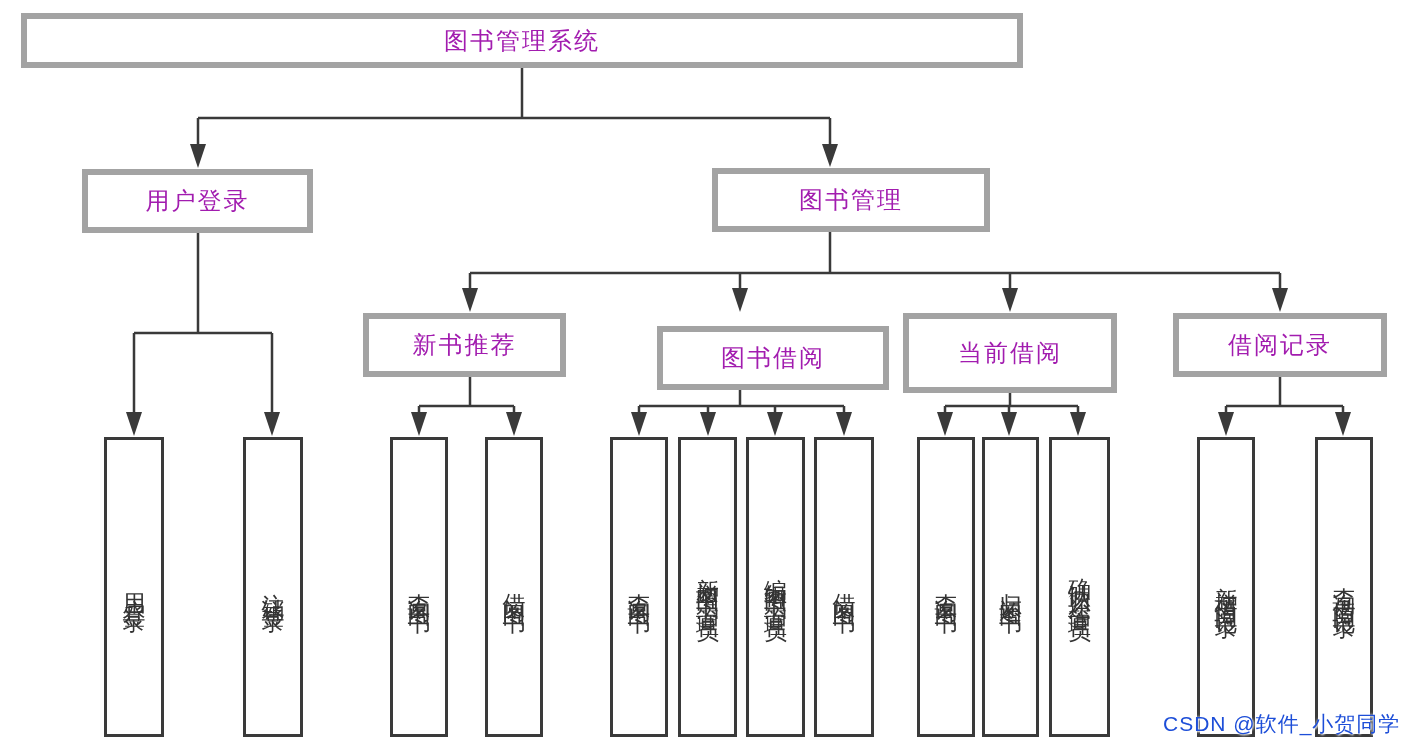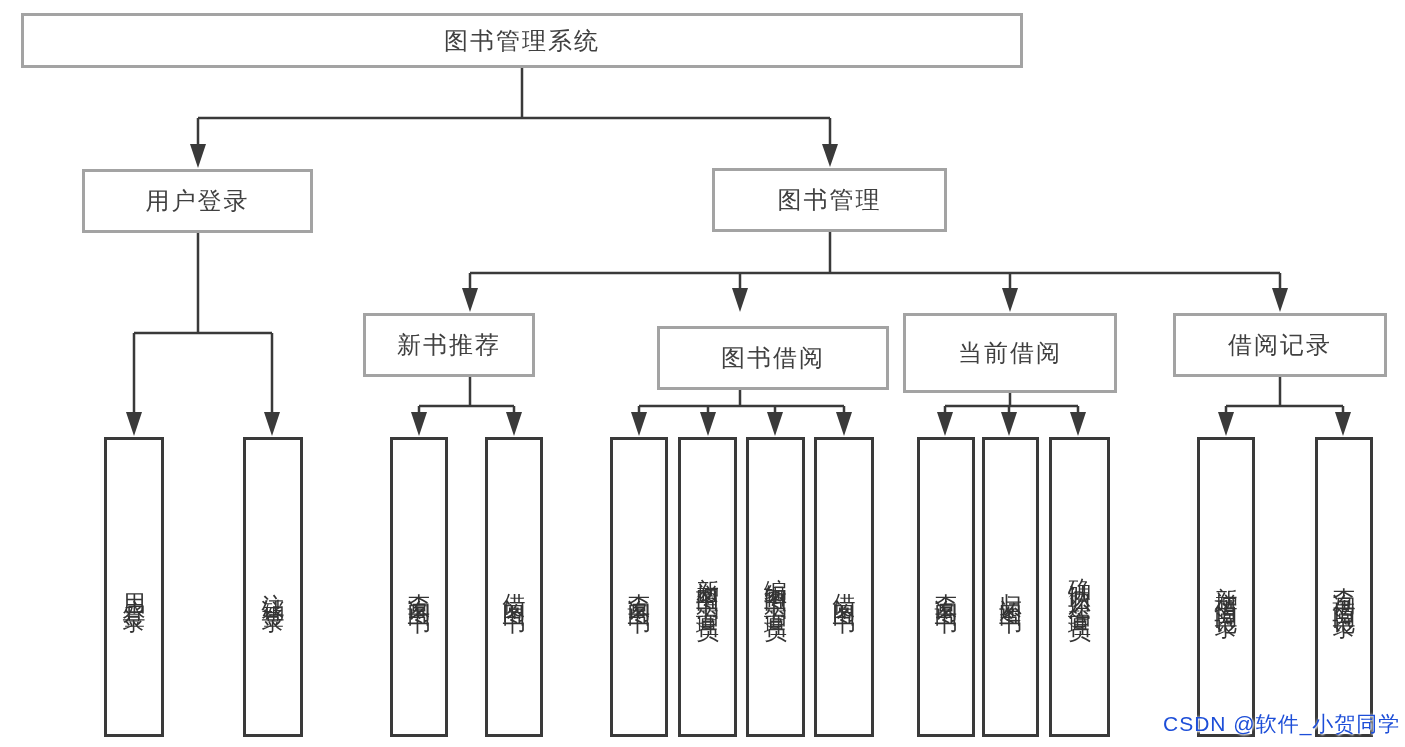--- a/index.html
+++ b/index.html
@@ -3,23 +3,23 @@
 <meta charset="utf-8">
 <style>
   html,body { margin:0; padding:0; background:#ffffff; }
   .canvas {
     position:relative; width:1405px; height:747px; background:#ffffff;
     font-family:"Liberation Sans","DejaVu Sans",sans-serif; overflow:hidden;
   }
   svg.connectors { position:absolute; left:0; top:0; width:1405px; height:747px; }
   .hbox {
     position:absolute; box-sizing:border-box;
-    border:3px solid #a3a3a3; background:#ffffff;
+    border:6px solid #a3a3a3; background:#ffffff;
     display:flex; align-items:center; justify-content:center;
-    font-size:24px; color:#404040; letter-spacing:2px; white-space:nowrap;
+    font-size:24px; color:#a21caf; letter-spacing:2px; white-space:nowrap;
   }
   .vbox {
     position:absolute; box-sizing:border-box; top:437px; height:300px;
     border:3px solid #3a3a3a; background:#ffffff;
     display:flex; align-items:center; justify-content:center;
   }
   .vbox span {
     writing-mode:vertical-rl; text-orientation:mixed;
     font-size:23px; color:#333333; letter-spacing:6px; line-height:1;
     white-space:nowrap;
@@ -64,23 +64,23 @@
       <polygon points="1001,412 1017,412 1009,436"></polygon>
       <polygon points="1070,412 1086,412 1078,436"></polygon>
       <polygon points="1218,412 1234,412 1226,436"></polygon>
       <polygon points="1335,412 1351,412 1343,436"></polygon>
     </g>
   </svg>
 
   <div class="hbox" style="left:21px; top:13px; width:1002px; height:55px;">图书管理系统</div>
 
   <div class="hbox" style="left:82px; top:169px; width:231px; height:64px;">用户登录</div>
-  <div class="hbox" style="left:712px; top:168px; width:235px; height:64px;">图书管理</div>
+  <div class="hbox" style="left:712px; top:168px; width:278px; height:64px;">图书管理</div>
 
-  <div class="hbox" style="left:363px; top:313px; width:172px; height:64px;">新书推荐</div>
+  <div class="hbox" style="left:363px; top:313px; width:203px; height:64px;">新书推荐</div>
   <div class="hbox" style="left:633px; top:326px; width:232px; height:64px;margin-left:24px;">图书借阅</div>
   <div class="hbox" style="left:903px; top:313px; width:214px; height:80px;">当前借阅</div>
   <div class="hbox" style="left:1173px; top:313px; width:214px; height:64px;">借阅记录</div>
 
   <div class="vbox" style="left:104px; width:60px;">
     <span>用户登录</span>
   </div>
   <div class="vbox" style="left:243px; width:60px;">
     <span>注销登录</span>
   </div>

